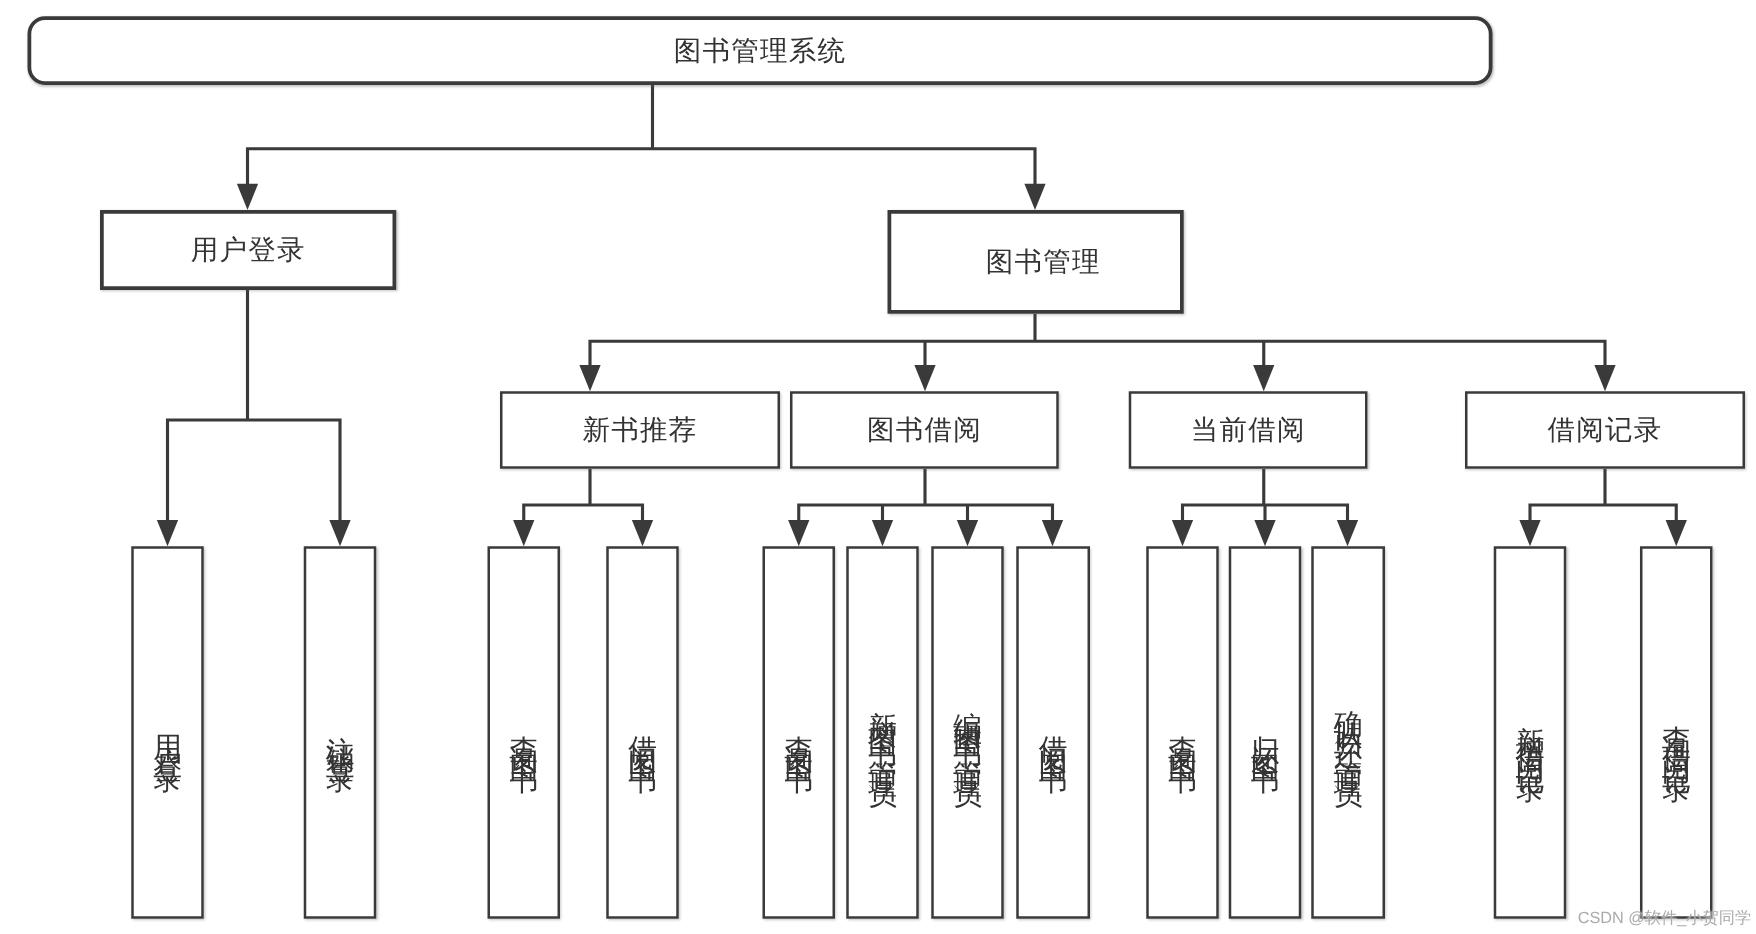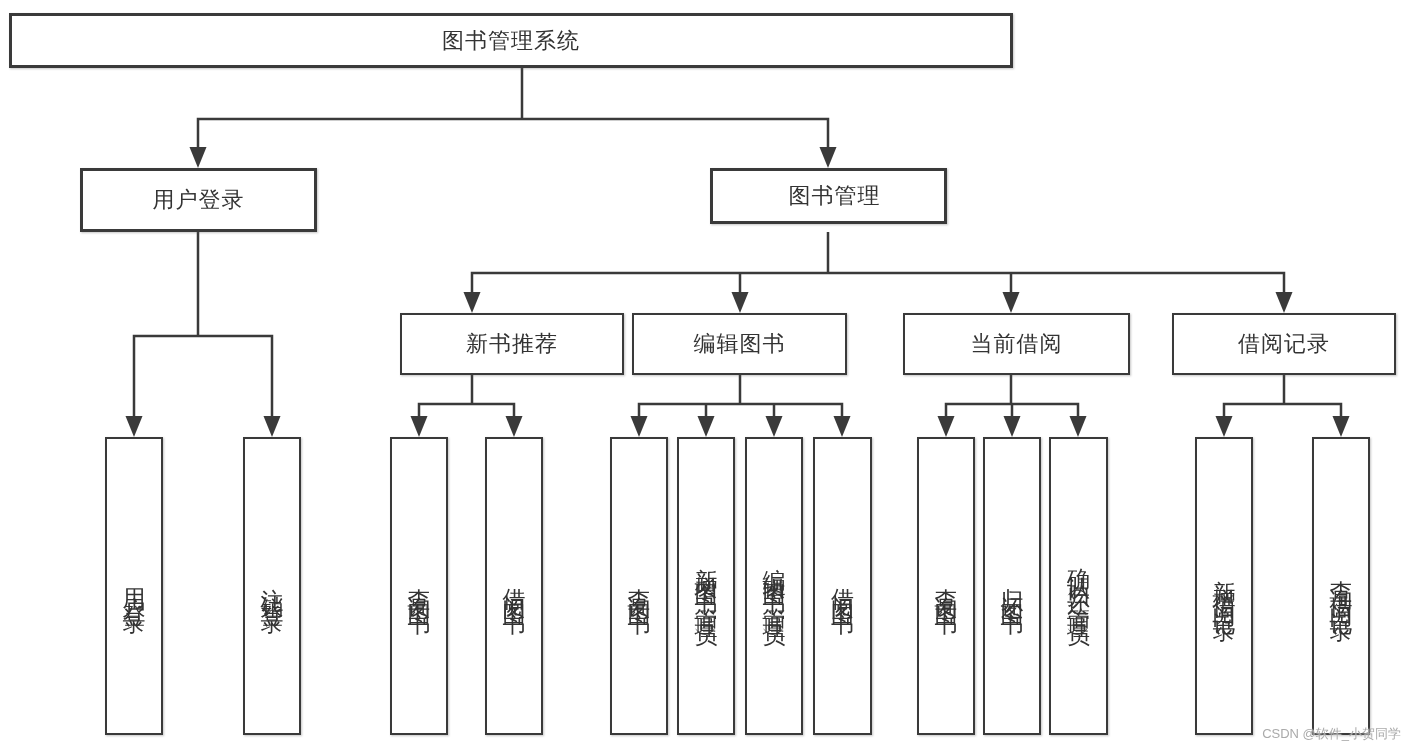--- a/index.html
+++ b/index.html
@@ -95,28 +95,28 @@
       <polygon points="774,437 765.5,416 782.5,416"></polygon>
       <polygon points="842,437 833.5,416 850.5,416"></polygon>
       <polygon points="946,437 937.5,416 954.5,416"></polygon>
       <polygon points="1012,437 1003.5,416 1020.5,416"></polygon>
       <polygon points="1078,437 1069.5,416 1086.5,416"></polygon>
       <polygon points="1224,437 1215.5,416 1232.5,416"></polygon>
       <polygon points="1341,437 1332.5,416 1349.5,416"></polygon>
     </g>
   </svg>
 
-  <div class="node hbox" style="left:9px; top:13px; width:1004px; height:55px; border-width:3px;">图书管理系统</div>
+  <div class="node hbox" style="left:22px; top:13px; width:1172px; height:55px; border-width:3px;border-radius:14px;">图书管理系统</div>
 
   <div class="node hbox" style="left:80px; top:168px; width:237px; height:64px; border-width:3px;">用户登录</div>
-  <div class="node hbox" style="left:710px; top:168px; width:237px; height:56px; border-width:3px;padding-left:12px;">图书管理</div>
+  <div class="node hbox" style="left:710px; top:168px; width:237px; height:83px; border-width:3px;padding-left:12px;">图书管理</div>
 
   <div class="node hbox" style="left:360px; top:313px; width:224px; height:62px;margin-left:40px;">新书推荐</div>
-  <div class="node hbox" style="left:632px; top:313px; width:215px; height:62px;">编辑图书</div>
-  <div class="node hbox" style="left:903px; top:313px; width:227px; height:62px;">当前借阅</div>
+  <div class="node hbox" style="left:632px; top:313px; width:215px; height:62px;">图书借阅</div>
+  <div class="node hbox" style="left:903px; top:313px; width:191px; height:62px;">当前借阅</div>
   <div class="node hbox" style="left:1172px; top:313px; width:224px; height:62px;">借阅记录</div>
 
   <div class="node vbox" style="left:105px; top:437px; width:58px; height:298px;">
     <span class="vtext">用户登录</span>
   </div>
   <div class="node vbox" style="left:243px; top:437px; width:58px; height:298px;">
     <span class="vtext">注销登录</span>
   </div>
 
   <div class="node vbox" style="left:390px; top:437px; width:58px; height:298px;">

